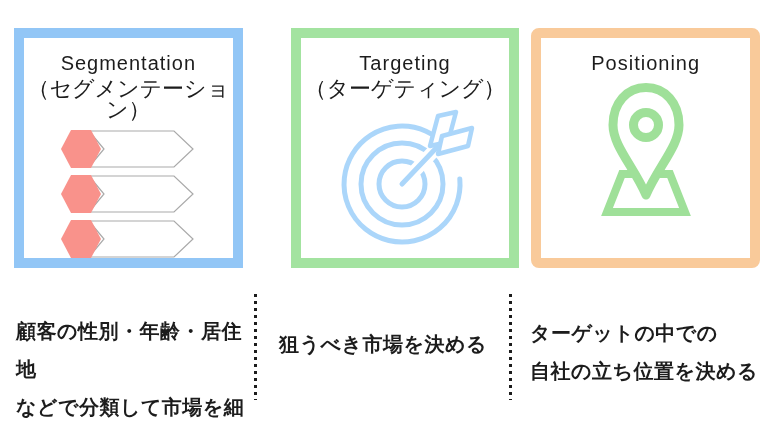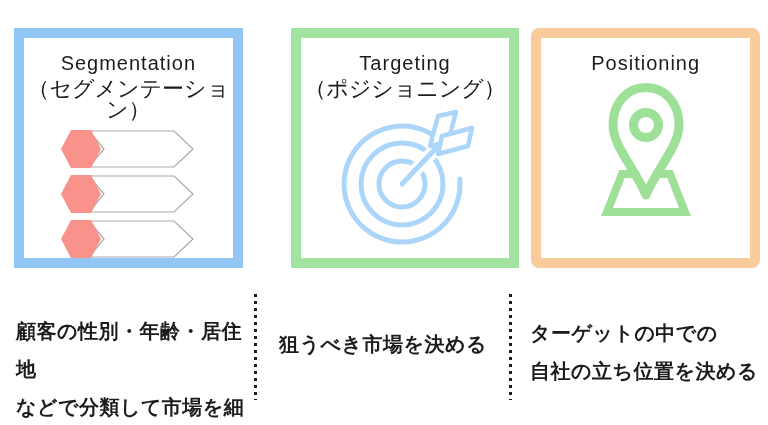--- a/index.html
+++ b/index.html
@@ -62,21 +62,21 @@
         </g>
         <g transform="translate(0,90)">
           <polygon class="seg-banner" points="28,1 113,1 132,19 113,37 28,37 43,19"></polygon>
           <polygon class="seg-hex" points="10,0 30,0 40,19 30,38 10,38 0,19"></polygon>
         </g>
       </svg>
     </section>
 
     <section class="box box-tgt">
       <h2 class="title-en">Targeting</h2>
-      <div class="title-ja">（ポジショニング）</div>
+      <div class="title-ja">（ターゲティング）</div>
       <svg class="icon-svg tgt-svg" width="150" height="146" viewBox="0 0 150 146" aria-hidden="true">
 
         <path class="dart-line" d="M 129.8,76.9 A 58 58 0 1 1 116.4,44.7"></path>
         <circle class="dart-line" cx="72" cy="82" r="41"></circle>
         <circle class="dart-line" cx="72" cy="82" r="23"></circle>
 
         <line class="dart-casing" x1="80" y1="74" x2="114" y2="38"></line>
         <line class="dart-line" x1="72" y1="82" x2="110" y2="42"></line>
         <polygon class="dart-leaf" points="100,44 108,14 126,10 118,40"></polygon>
         <polygon class="dart-leaf" points="108,52 138,44 142,26 112,34"></polygon>

